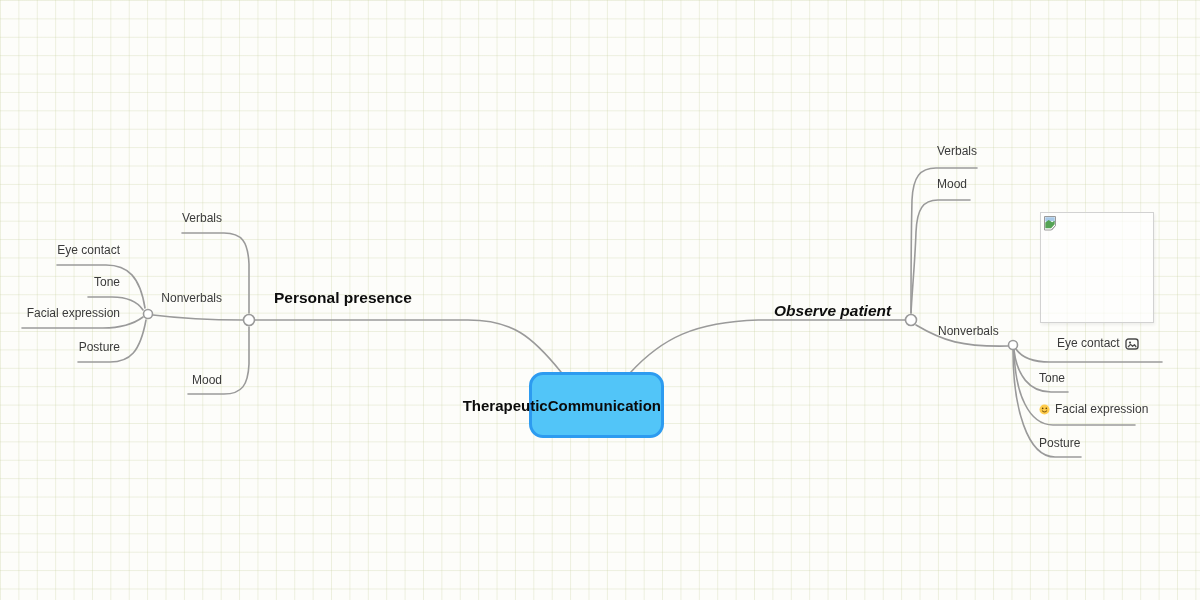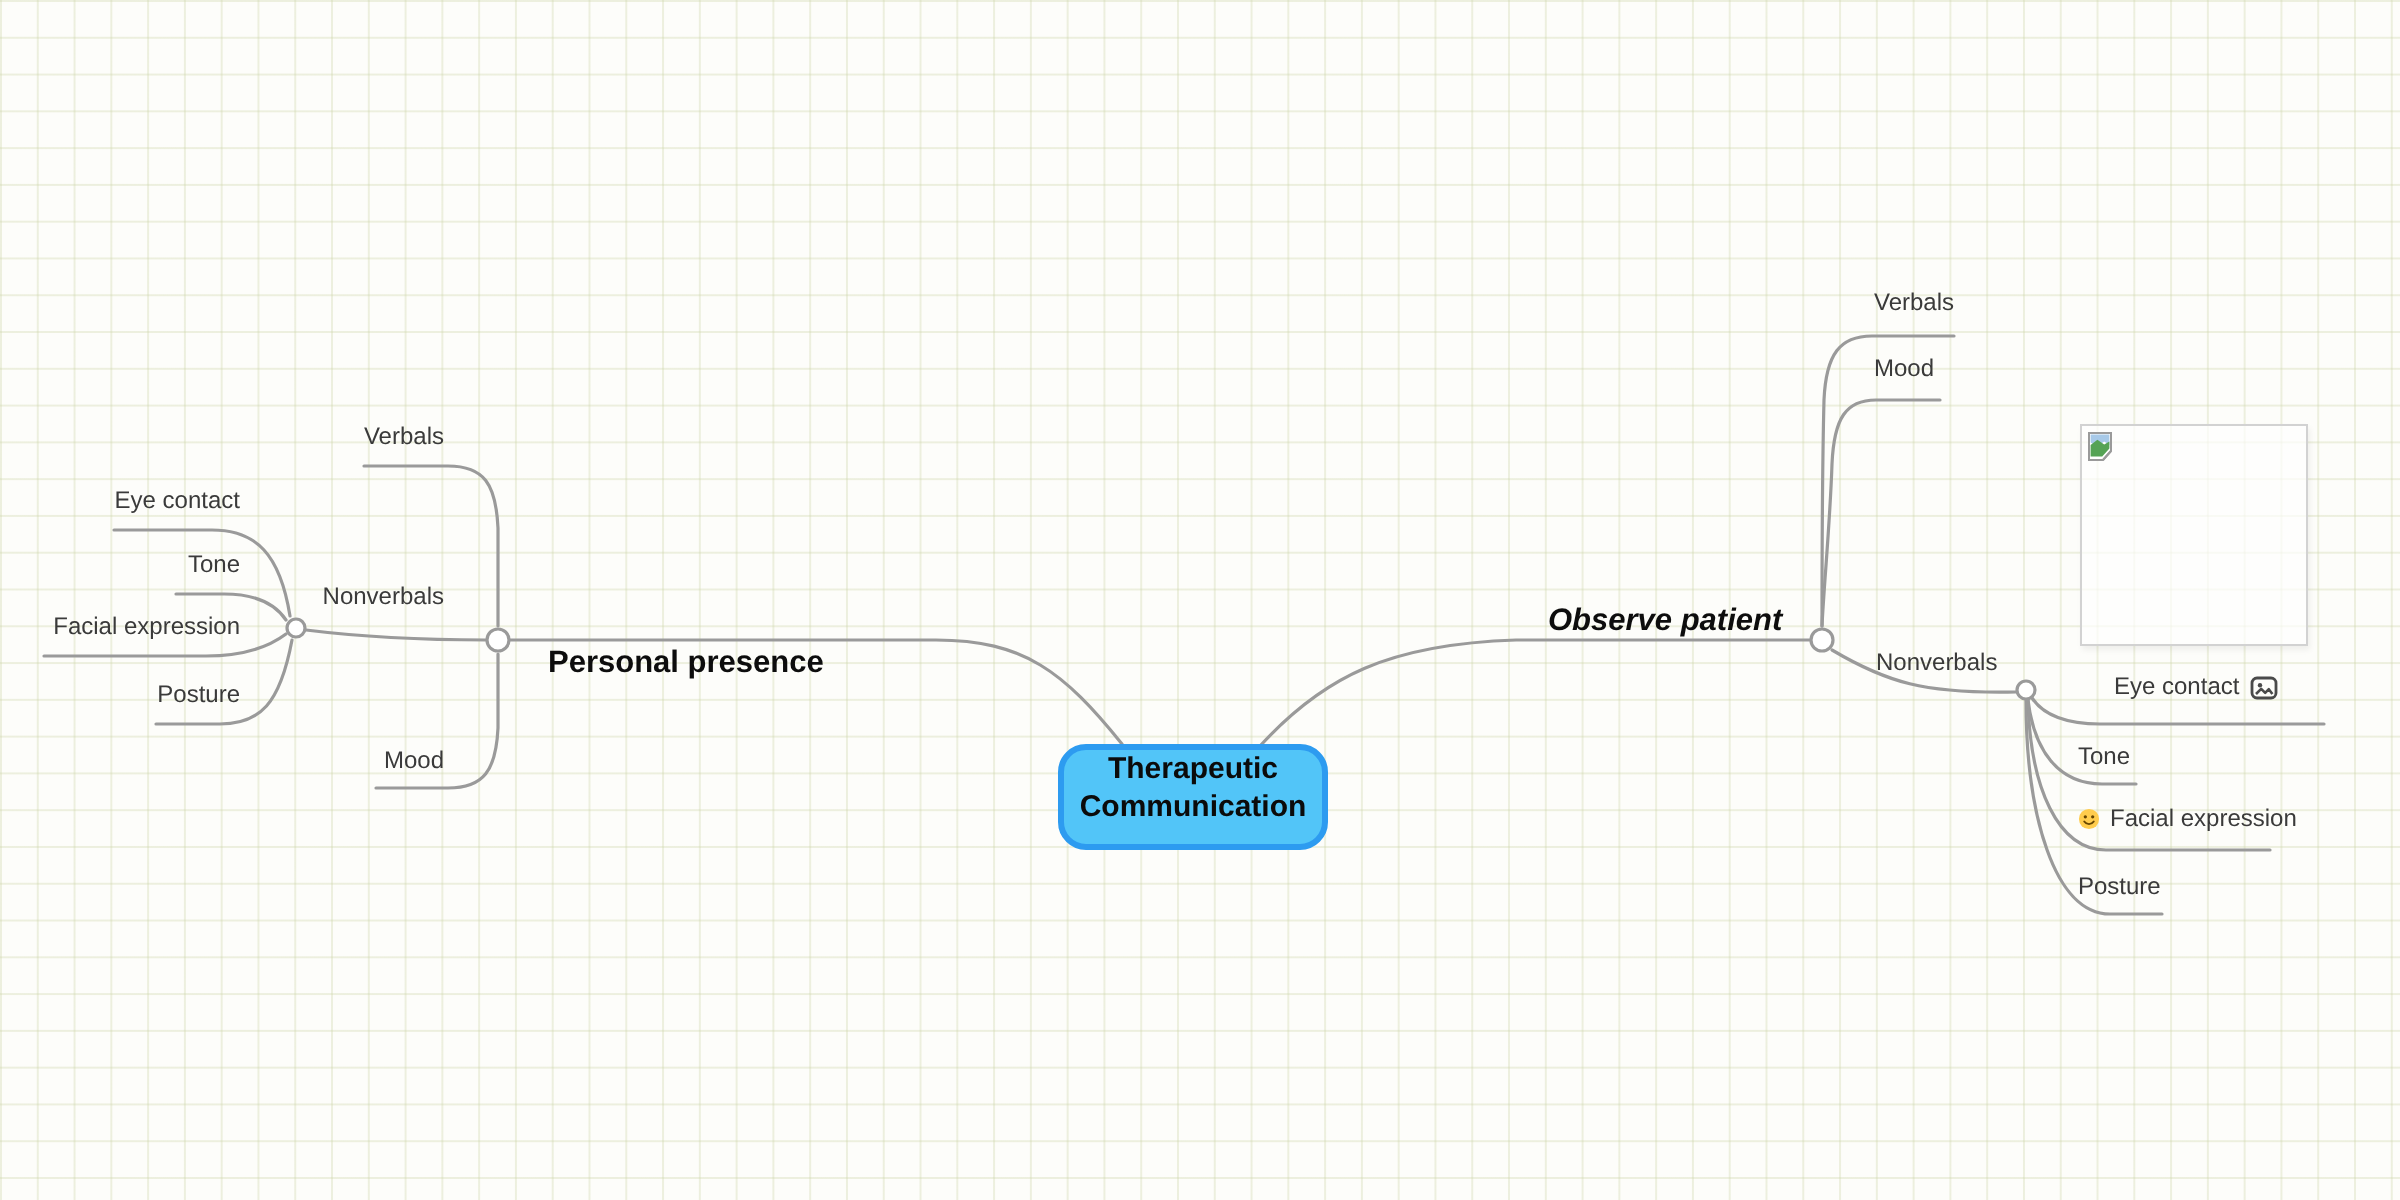--- a/index.html
+++ b/index.html
@@ -26,23 +26,23 @@
     cursor:pointer;
     justify-content:center;
   }
   .topic{
     position:absolute;
     font-size:15.5px;font-weight:bold;color:#0d0d0d;
     white-space:nowrap;line-height:17px;cursor:pointer;
   }
   .root-node{
     position:absolute;left:529px;top:372px;
-    width:135px;height:53px;box-sizing:border-box;
+    width:135px;height:66px;box-sizing:border-box;
     background:#52c5f8;border:3px solid #2d9bf0;border-radius:14px;
-    display:flex;flex-direction:column;align-items:center;justify-content:flex-start;
+    display:flex;flex-direction:row;align-items:center;justify-content:flex-end;
     font-size:15px;font-weight:bold;color:#0b0b0b;line-height:19px;
     cursor:pointer;
   }
   .img-box{
     position:absolute;left:1040px;top:212px;
     width:114px;height:111px;box-sizing:border-box;
     border:1px solid #d2d2d2;
     background:rgba(255,255,255,0.65);
     box-shadow:1px 2px 3px rgba(0,0,0,0.06);
     cursor:pointer;
@@ -79,21 +79,21 @@
     <circle cx="911" cy="320" r="5.5"></circle>
     <circle cx="148" cy="314" r="4.5"></circle>
     <circle cx="1013" cy="345" r="4.5"></circle>
   </svg>
 
   <div class="root-node">
     <span>Therapeutic</span>
     <span>Communication</span>
   </div>
 
-  <div class="topic" style="left:274px;top:289px;margin-top:34px;">
+  <div class="topic" style="left:274px;top:289px;">
     <span>Personal presence</span>
   </div>
 
   <div class="lbl" style="right:978px;top:212px;">
     <span>Verbals</span>
   </div>
   <div class="lbl" style="right:978px;top:292px;">
     <span>Nonverbals</span>
   </div>
   <div class="lbl" style="right:978px;top:374px;">

